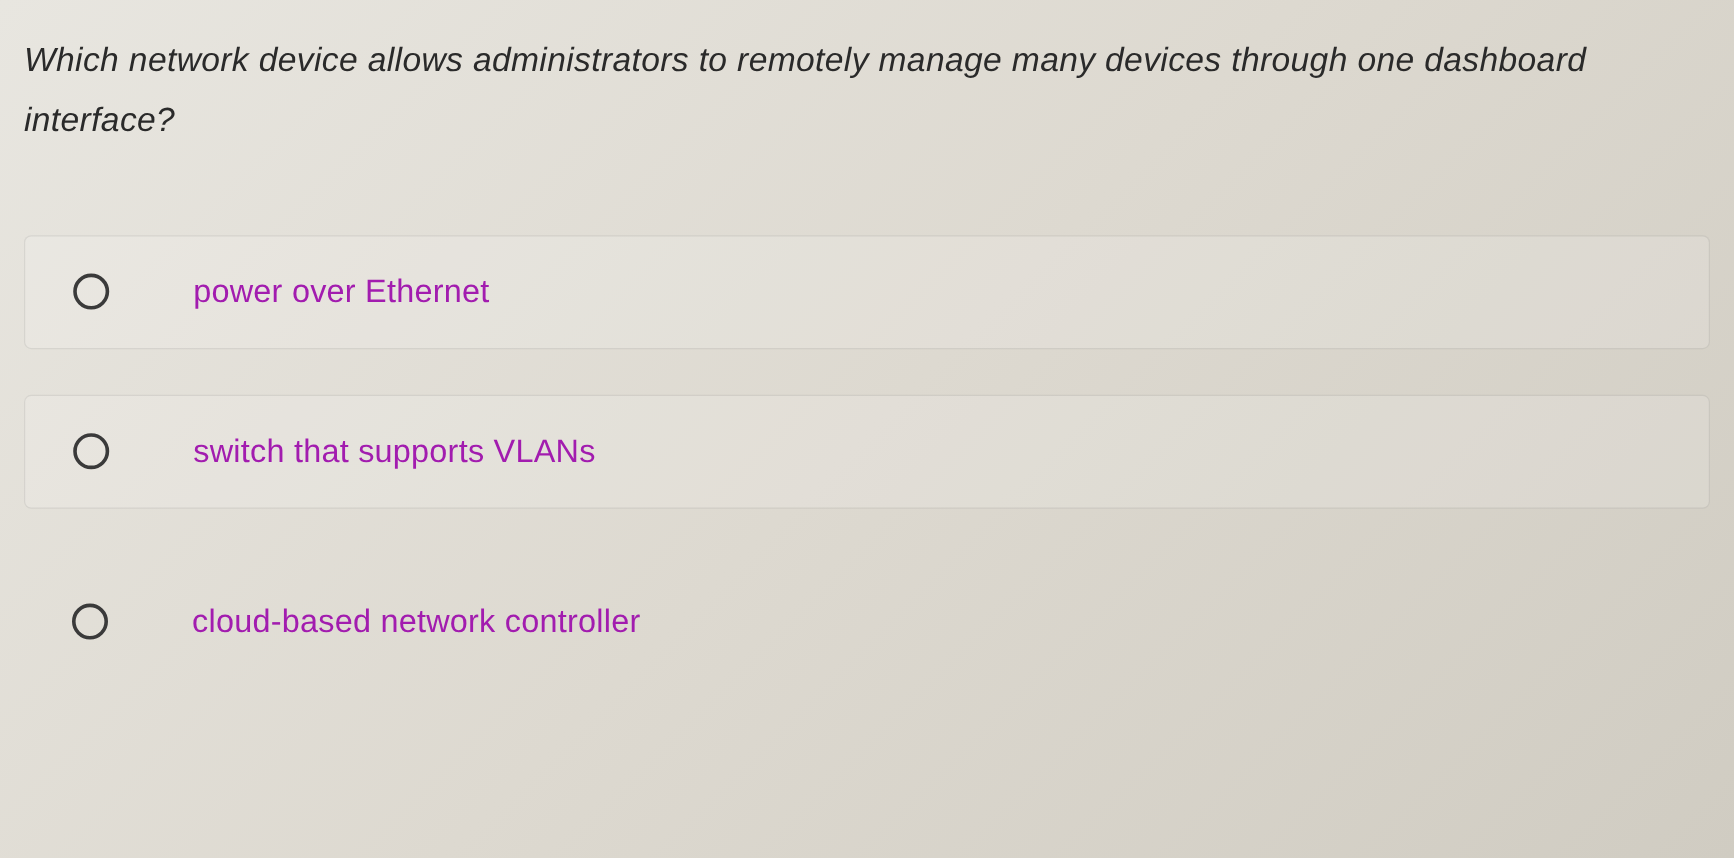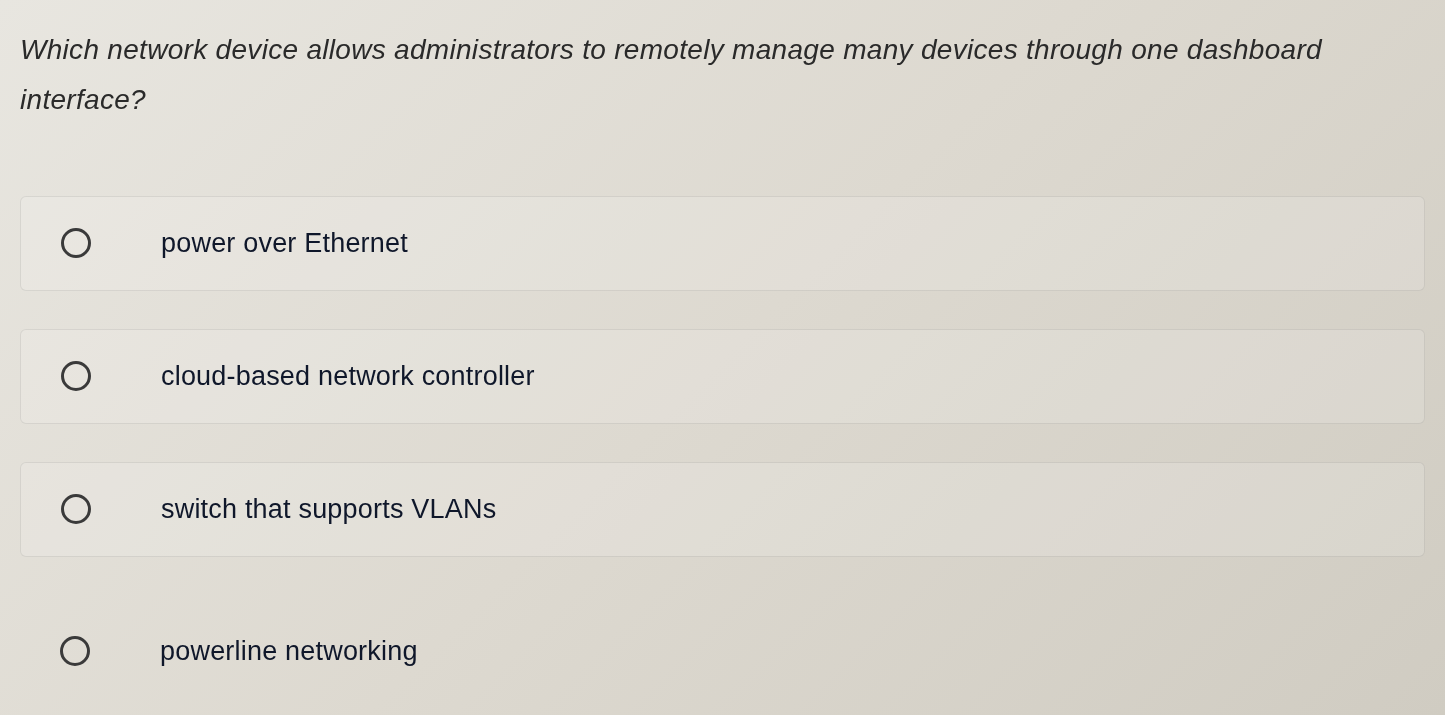--- a/index.html
+++ b/index.html
@@ -47,44 +47,40 @@
     width: 30px;
     height: 30px;
     border: 3px solid #3a3a3a;
     border-radius: 50%;
     flex-shrink: 0;
     margin-right: 70px;
     background: transparent;
   }
   .option-label {
     font-size: 27px;
-    color: #0f172a;
+    color: #a21caf;
     letter-spacing: 0.2px;
   }
 </style>
 </head>
 <body>
 
 <div class="question-text">Which network device allows administrators to remotely manage many devices through one dashboard interface?</div>
 
 <div class="options-container">
 
   <div class="option-row">
     <div class="radio-circle"></div>
     <div class="option-label">power over Ethernet</div>
   </div>
 
   <div class="option-row">
     <div class="radio-circle"></div>
-    <div class="option-label">cloud-based network controller</div>
-  </div>
-
-  <div class="option-row">
-    <div class="radio-circle"></div>
     <div class="option-label">switch that supports VLANs</div>
   </div>
 
   <div class="option-row">
     <div class="radio-circle"></div>
-    <div class="option-label">powerline networking</div>
+    <div class="option-label">cloud-based network controller</div>
   </div>
+
 
 </div>
 
 </body></html>

